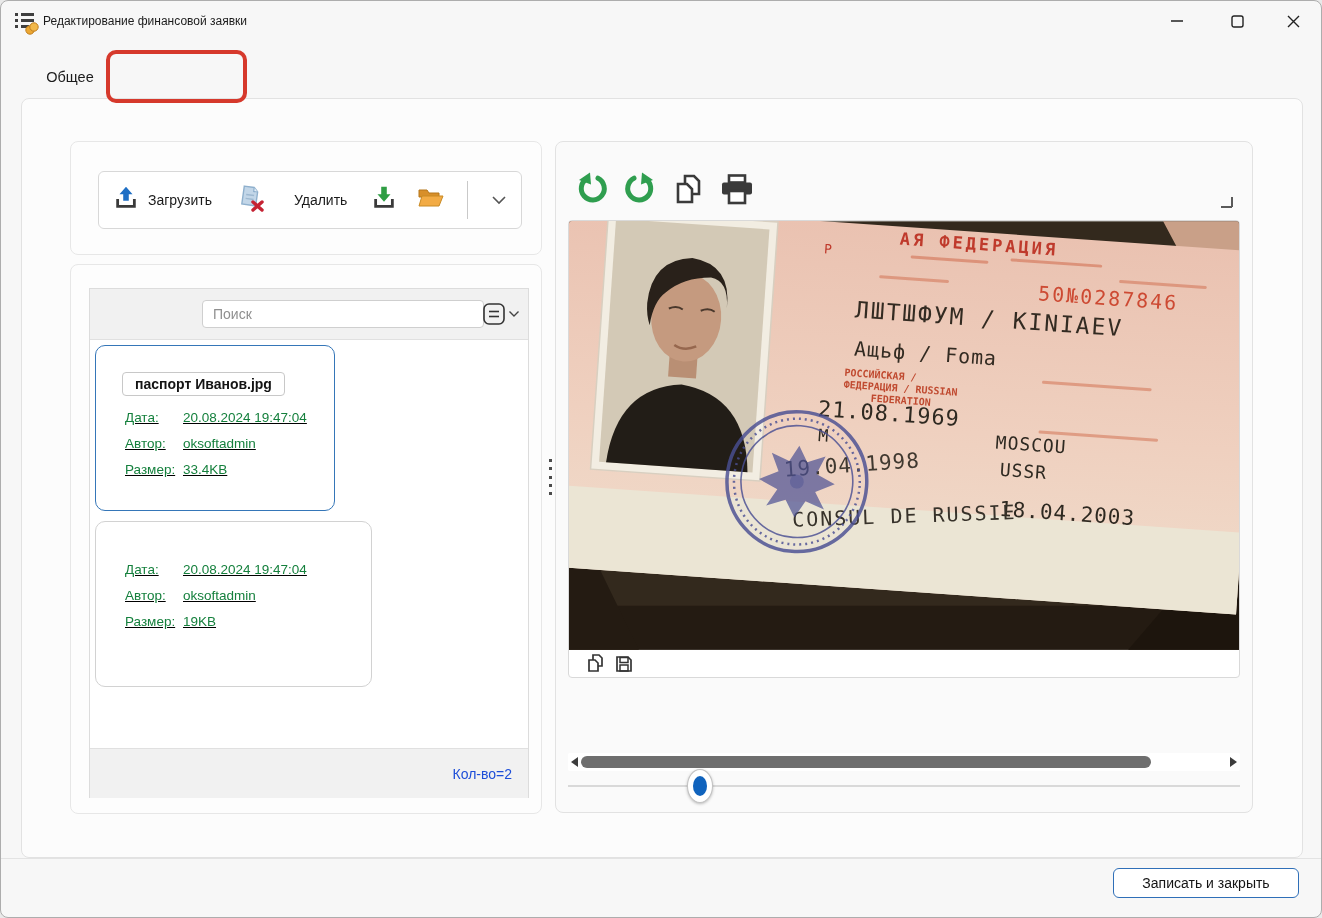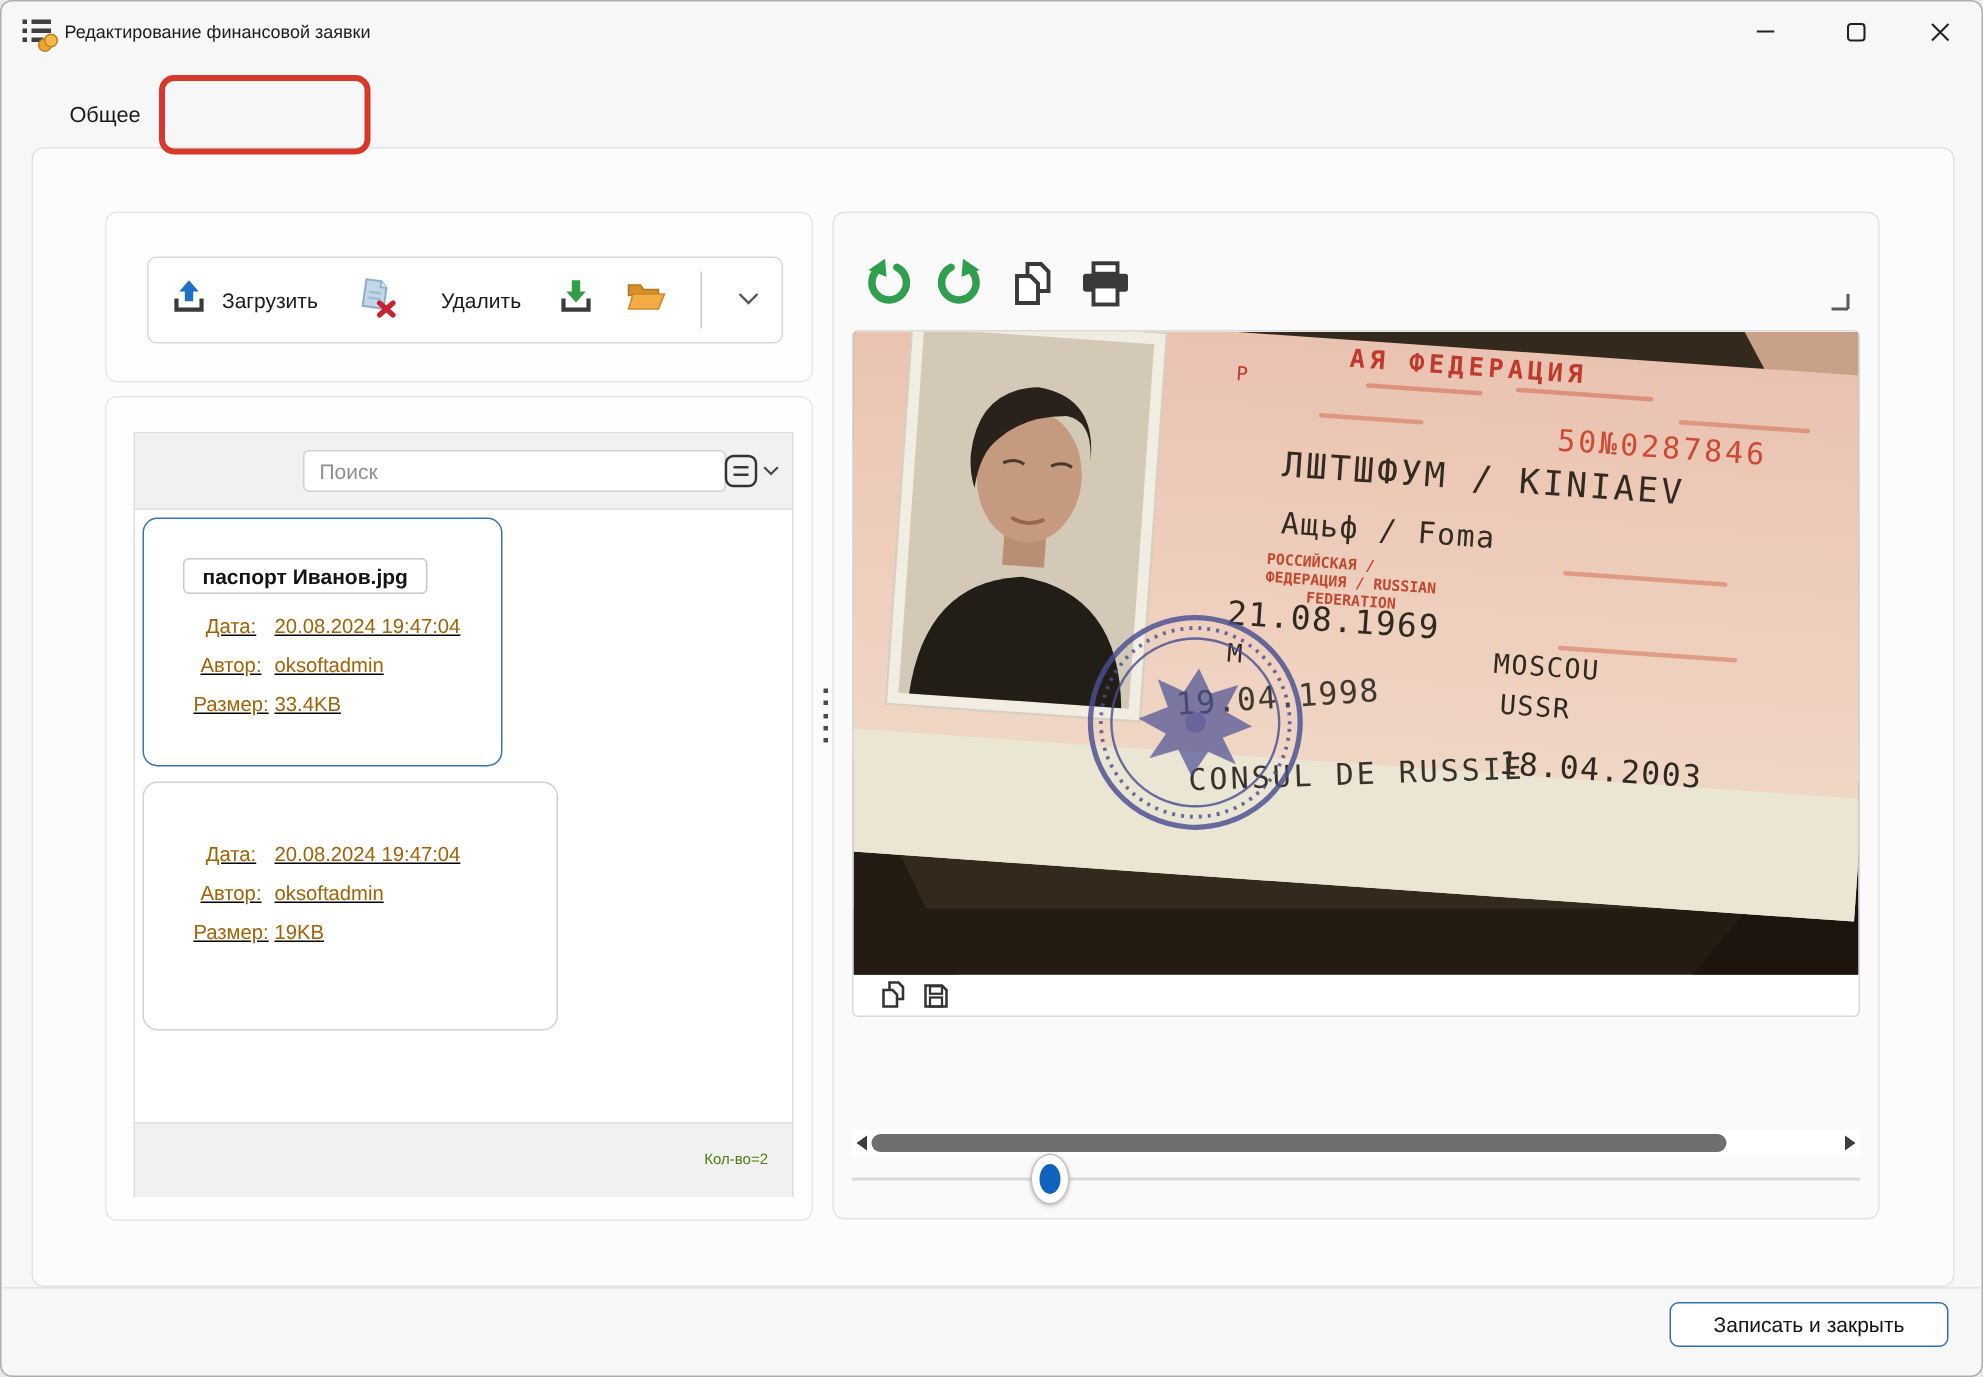--- a/index.html
+++ b/index.html
@@ -32,29 +32,29 @@
   .list-inner{left:18px;top:23px;width:440px;height:510px;border:1px solid #dcdcdc;background:#fff;
               box-sizing:border-box;}
   .list-header{position:relative;height:50px;background:#f1f1f1;border-bottom:1px solid #e0e0e0;}
   .search-input{position:absolute;left:100px;top:11px;width:282px;height:28px;border:1px solid #cfcfcf;
                 border-radius:4px;box-sizing:border-box;padding:0 10px;font-size:14px;
                 font-family:"Liberation Sans",sans-serif;color:#333;background:#fff;margin-left:12px;}
   .search-input::placeholder{color:#8f8f8f;}
   .filter-ctl{position:absolute;right:8px;top:13px;display:flex;align-items:center;gap:2px;cursor:pointer;}
   .list-body{position:relative;height:408px;background:#fff;}
   .list-footer{height:50px;background:#f1f1f1;border-top:1px solid #e0e0e0;display:flex;
-               align-items:center;justify-content:flex-end;padding-right:16px;font-size:10px;color:#4d7c0f;box-sizing:border-box;}
+               align-items:center;justify-content:flex-end;padding-right:16px;font-size:14px;color:#1d4ed8;box-sizing:border-box;}
   .card{position:absolute;background:#fff;border-radius:10px;box-sizing:border-box;cursor:pointer;text-decoration:underline;}
   .card.selected{border:1.5px solid #3576b8;}
   .card.normal{border:1px solid #d2d2d2;}
   .card-inner{padding:26px 0 0 26px;}
   .name-box{display:inline-block;border:1px solid #c8c8c8;border-radius:4px;padding:3px 12px;
             font-size:14px;font-weight:bold;color:#141414;background:#fff;}
   .meta{margin:9px 0 0 3px;}
-  .meta-row{display:flex;font-size:13.5px;color:#a16207;line-height:26px;text-align:center;}
+  .meta-row{display:flex;font-size:13.5px;color:#15803d;line-height:26px;}
   .meta-row .lbl{width:58px;}
   
   .splitter{left:524px;top:360px;width:8px;height:36px;display:flex;flex-direction:column;
             align-items:center;justify-content:space-between;cursor:col-resize;}
   .splitter i{width:3px;height:3px;background:#4b4b4b;display:block;}
   
   .preview-panel{left:533px;top:42px;width:698px;height:672px;border:1px solid #e2e2e2;border-radius:8px;
                  background:#fafafa;box-sizing:border-box;}
   .pv-icon{position:absolute;cursor:pointer;}
   .viewer{left:12px;top:78px;width:672px;height:458px;background:#fff;border:1px solid #d9d9d9;

